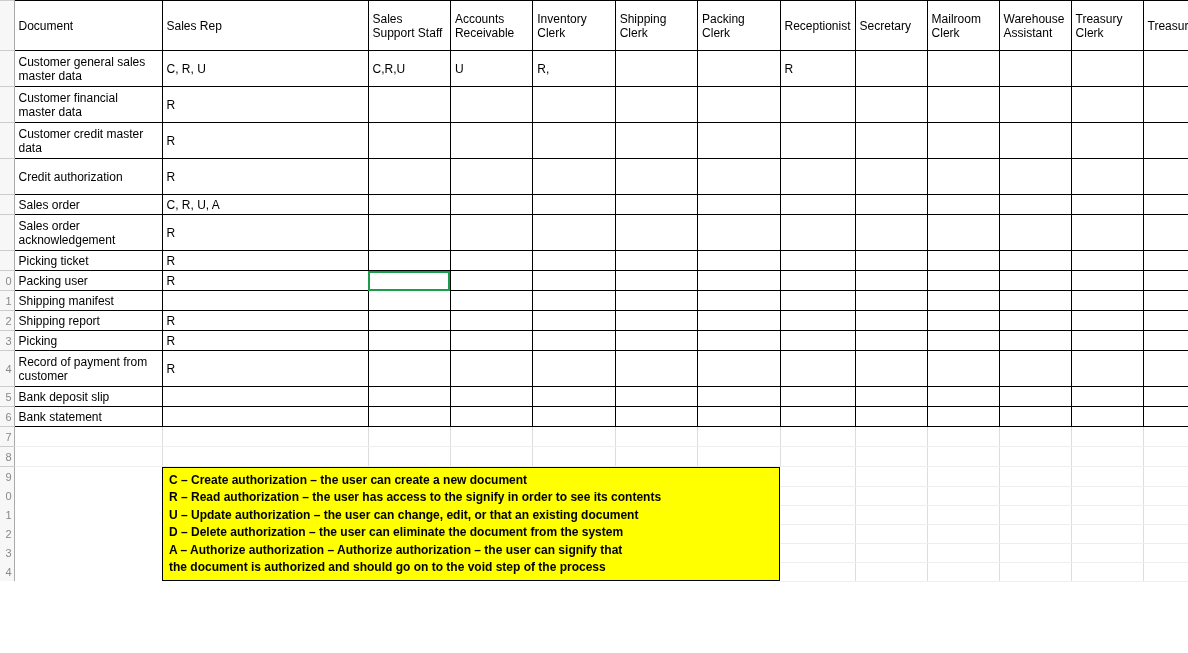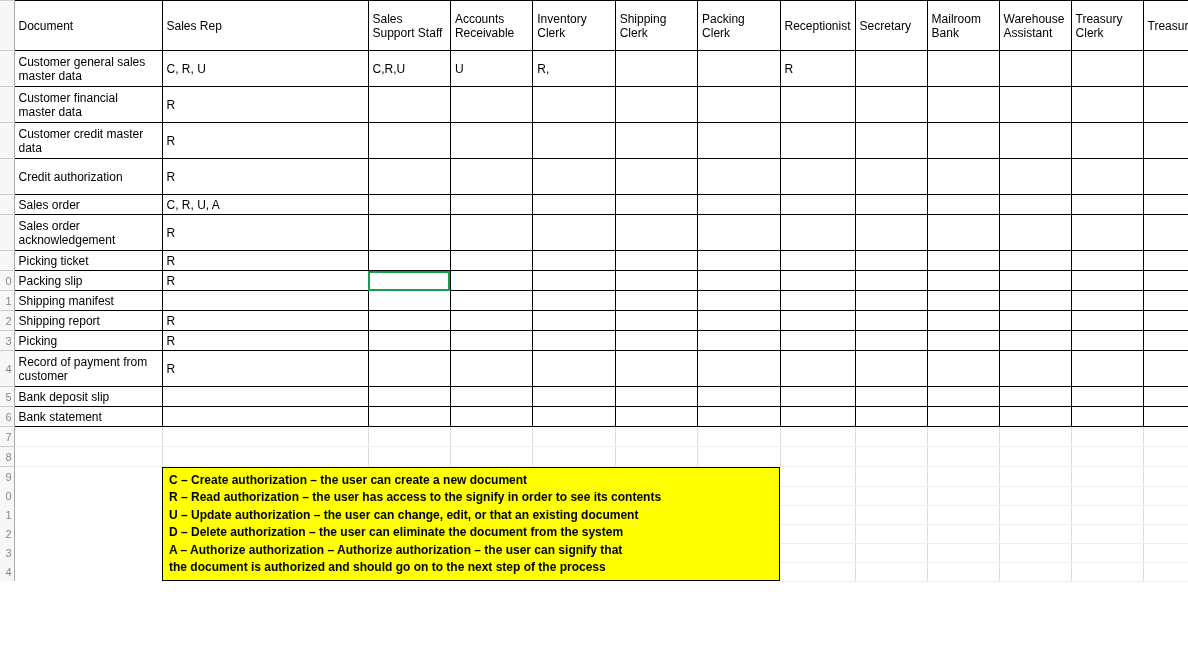--- a/index.html
+++ b/index.html
@@ -28,21 +28,21 @@
 <th class="rownum"></th>
 <th class="col-doc">Document</th>
 <th class="col-role first">Sales Rep</th>
 <th class="col-role">Sales Support Staff</th>
 <th class="col-role">Accounts Receivable</th>
 <th class="col-role">Inventory Clerk</th>
 <th class="col-role">Shipping Clerk</th>
 <th class="col-role">Packing Clerk</th>
 <th class="col-role">Receptionist</th>
 <th class="col-role">Secretary</th>
-<th class="col-role">Mailroom Bank</th>
+<th class="col-role">Mailroom Clerk</th>
 <th class="col-role">Warehouse Assistant</th>
 <th class="col-role">Treasury Clerk</th>
 <th class="col-role">Treasurer</th>
 
 </tr>
 </thead>
 <tbody id="tbody">
         <tr class="data tall">
           <td class="rownum"></td>
           <td class="col-doc">Customer general sales master data</td>
@@ -150,21 +150,21 @@
           <td class="col-role"></td>
           <td class="col-role"></td>
           <td class="col-role"></td>
           <td class="col-role"></td>
           <td class="col-role"></td>
           <td class="col-role"></td>
           <td class="col-role"></td>
         </tr>
         <tr class="data">
           <td class="rownum">0</td>
-          <td class="col-doc">Packing slip</td>
+          <td class="col-doc">Packing user</td>
           <td class="col-role first">R</td>
           <td class="col-role selcell"></td>
           <td class="col-role"></td>
           <td class="col-role"></td>
           <td class="col-role"></td>
           <td class="col-role"></td>
           <td class="col-role"></td>
           <td class="col-role"></td>
           <td class="col-role"></td>
           <td class="col-role"></td>
@@ -302,21 +302,21 @@
         <tr class="belowrow">
           <td class="rownum">9</td>
           <td style="border: none;"></td>
           <td colspan="6" rowspan="6" style="padding: 0px; border: none; vertical-align: top;">
             <div class="legend">
               <div>C – Create authorization – the user can create a new document</div>
               <div>R – Read authorization – the user has access to the signify in order to see its contents</div>
               <div>U – Update authorization – the user can change, edit, or that an existing document</div>
               <div>D – Delete authorization – the user can eliminate the document from the system</div>
               <div>A – Authorize authorization – Authorize authorization – the user can signify that</div>
-              <div>the document is authorized and should go on to the next step of the process</div>
+              <div>the document is authorized and should go on to the void step of the process</div>
             </div>
           </td>
           <td style="border-top: none; border-right: 1px solid rgb(221, 221, 221); border-bottom: 1px solid rgb(238, 238, 238); border-left: none; border-image: initial;"></td>
           <td style="border-top: none; border-right: 1px solid rgb(221, 221, 221); border-bottom: 1px solid rgb(238, 238, 238); border-left: none; border-image: initial;"></td>
           <td style="border-top: none; border-right: 1px solid rgb(221, 221, 221); border-bottom: 1px solid rgb(238, 238, 238); border-left: none; border-image: initial;"></td>
           <td style="border-top: none; border-right: 1px solid rgb(221, 221, 221); border-bottom: 1px solid rgb(238, 238, 238); border-left: none; border-image: initial;"></td>
           <td style="border-top: none; border-right: 1px solid rgb(221, 221, 221); border-bottom: 1px solid rgb(238, 238, 238); border-left: none; border-image: initial;"></td>
           <td style="border-top: none; border-right: 1px solid rgb(221, 221, 221); border-bottom: 1px solid rgb(238, 238, 238); border-left: none; border-image: initial;"></td>
         </tr>
         <tr class="belowrow">

